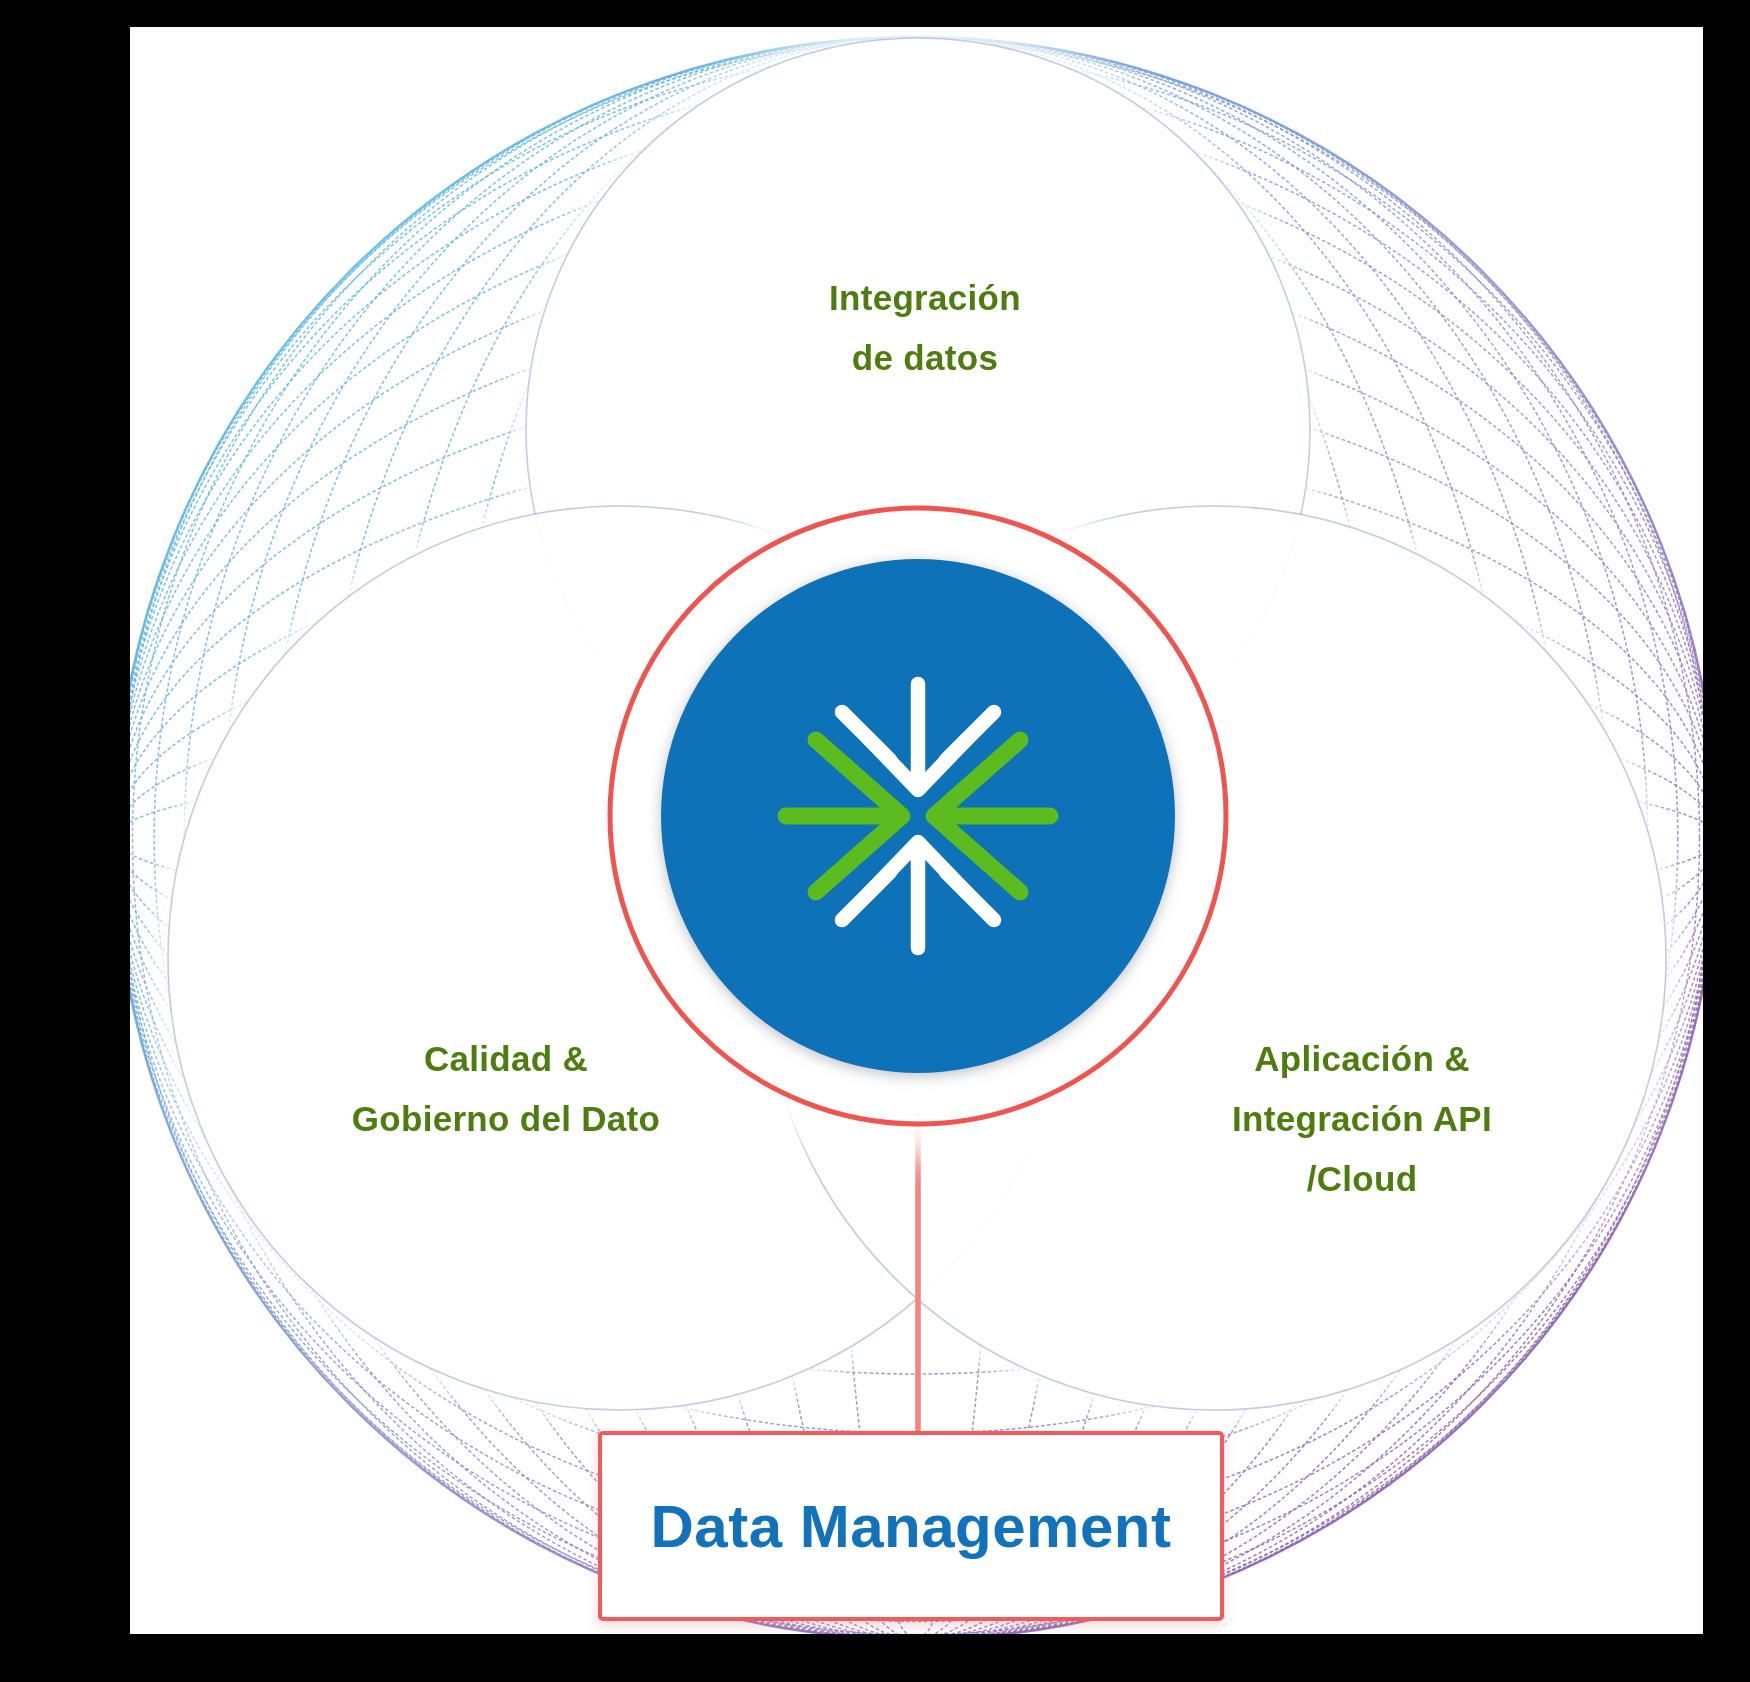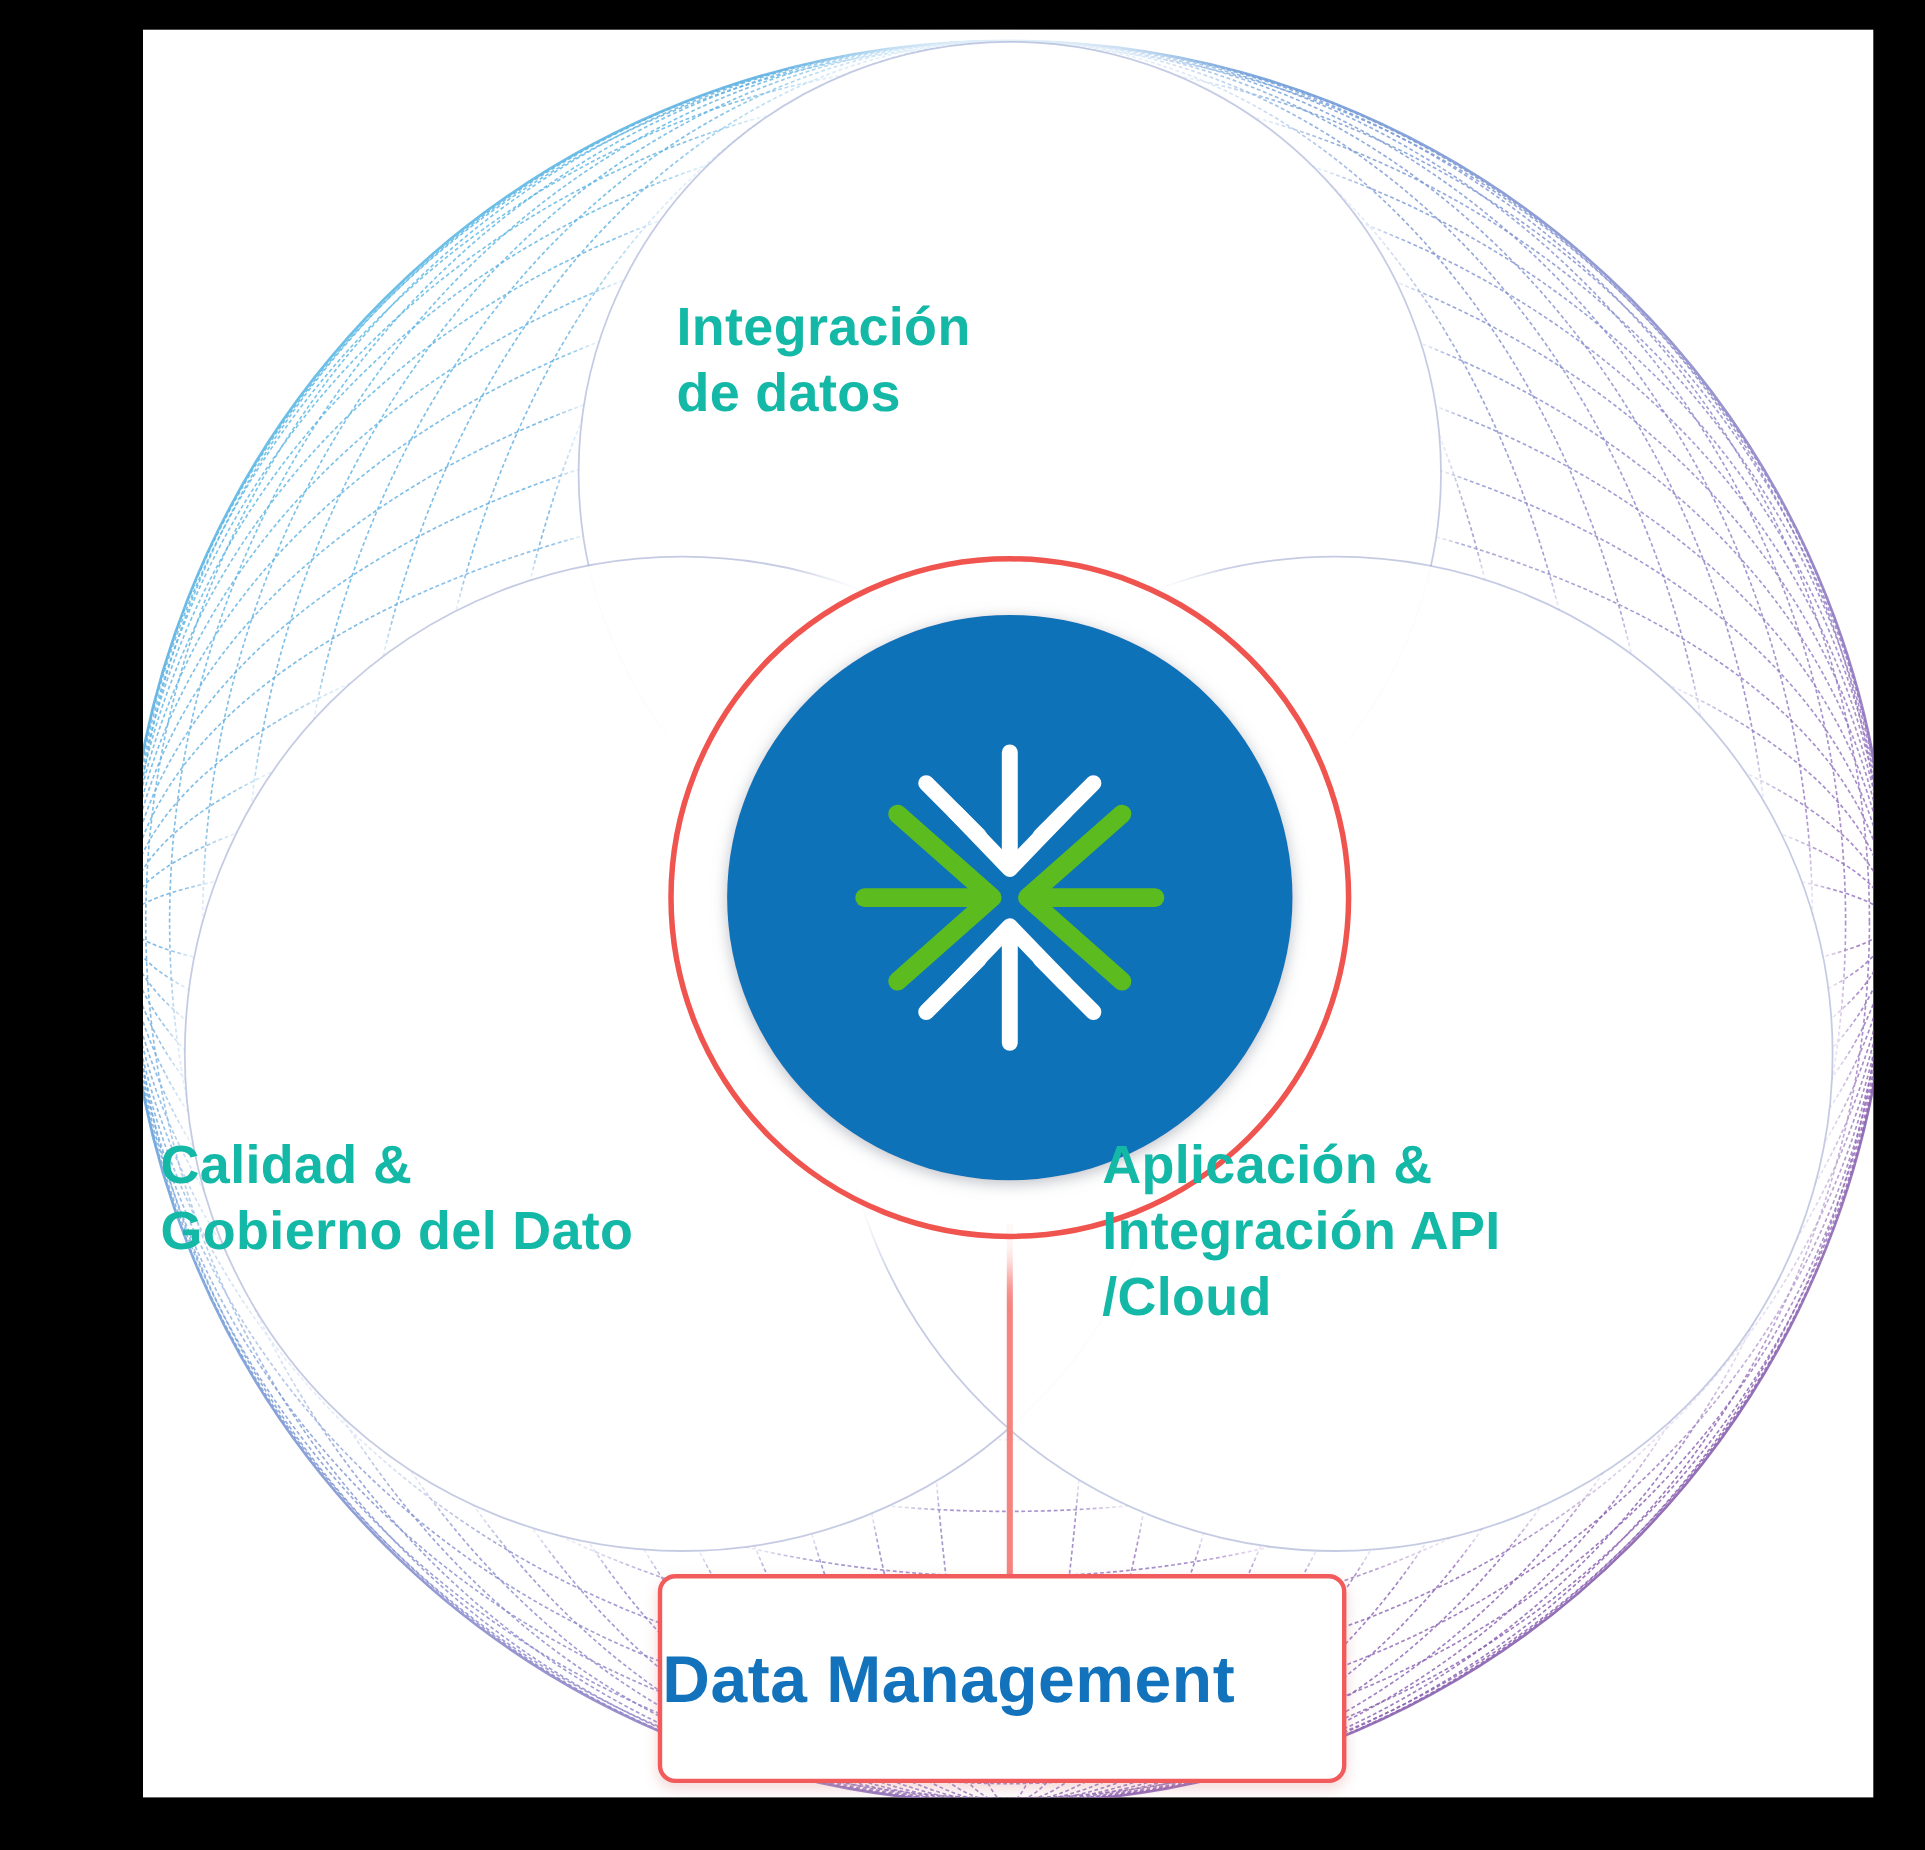--- a/index.html
+++ b/index.html
@@ -22,34 +22,35 @@
     stroke-dasharray:3.5 2.4;
     opacity:.82;
   }
   #mesh circle.rim{stroke-width:2.4;stroke-dasharray:none;opacity:.9;}
   .venn-halo{fill:#ffffff;opacity:.97;}
   .venn{fill:rgba(255,255,255,.93);stroke:rgba(140,152,200,.5);stroke-width:1.6;}
   .icon-white{stroke:#ffffff;stroke-width:14.5;stroke-linecap:round;stroke-linejoin:round;fill:none;}
   .icon-green{stroke:#5bbb1f;stroke-width:17;stroke-linecap:round;stroke-linejoin:round;fill:none;}
   .label{
     position:absolute;
+    text-align:center;
     font-weight:bold;
-    color:#14b8a6;
-    font-size:49px;
+    color:#4d7c0f;
+    font-size:35px;
     line-height:60px;
     white-space:pre-line;
     letter-spacing:.3px;
   }
   .dm-box{
     position:absolute;left:598px;top:1431px;width:626px;height:190px;
     box-sizing:border-box;
     background:#ffffff;
     border:4px solid #f25b5b;
-    border-radius:16px;
-    display:flex;align-items:center;
+    border-radius:5px;
+    display:flex;align-items:center;justify-content:center;
     box-shadow:0 5px 12px rgba(215,120,120,.28);
   }
   .dm-text{
     font-weight:bold;
     font-size:60px;
     color:#1273bc;
     letter-spacing:.5px;
   }
 </style>
 </head>

